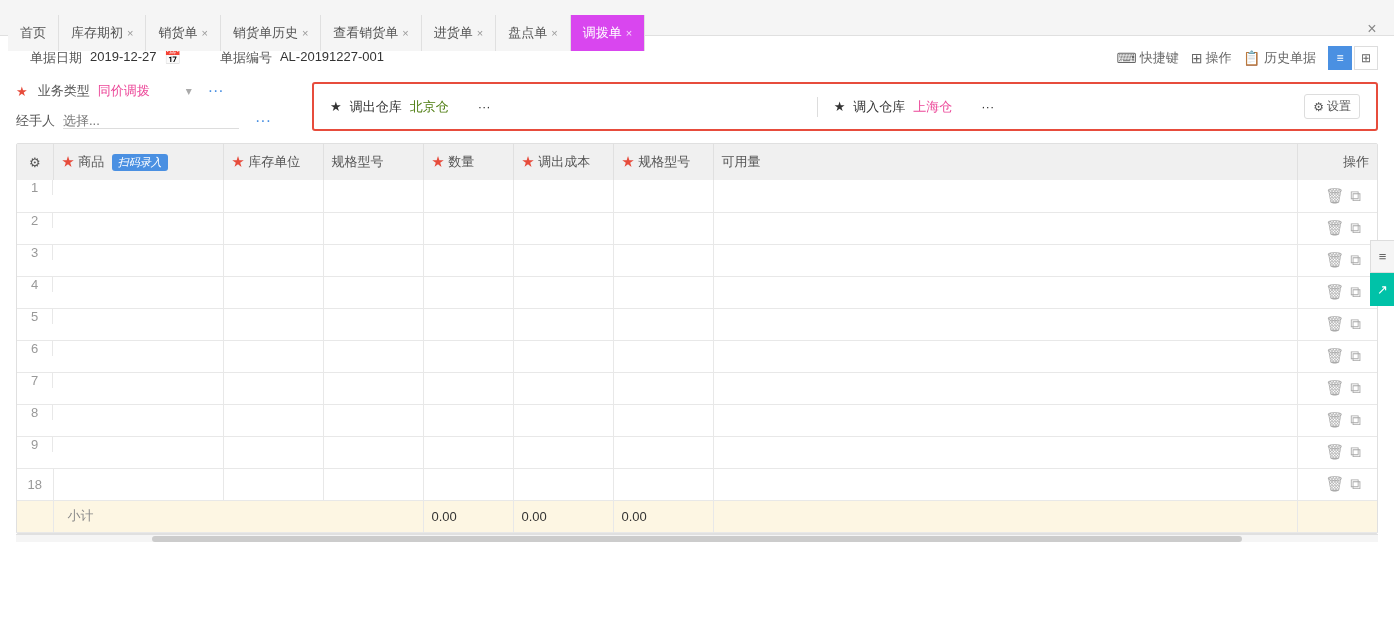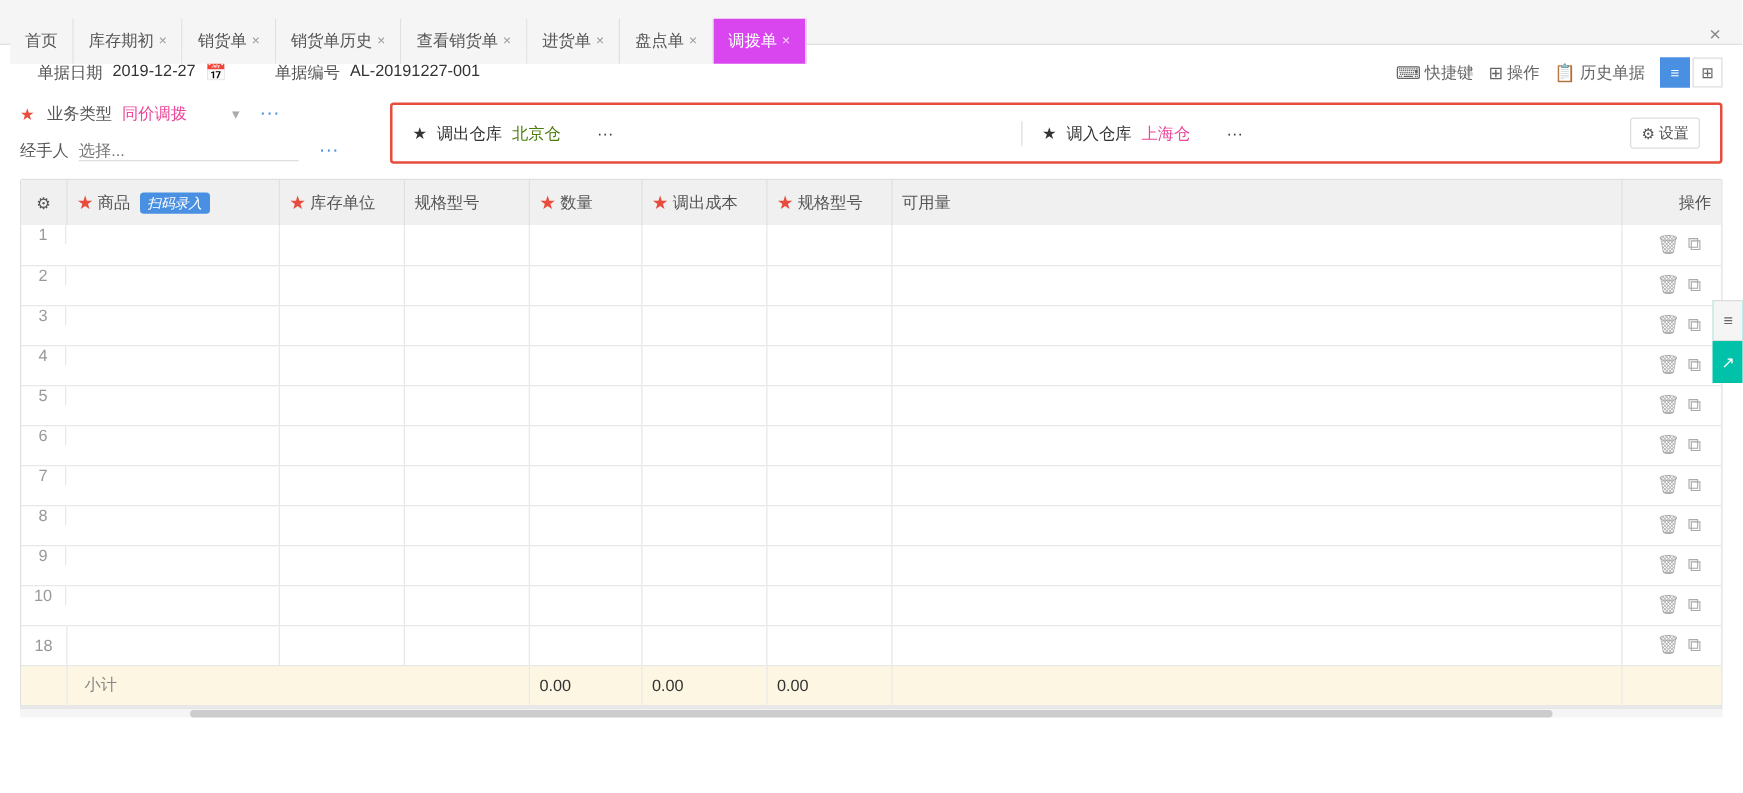--- a/index.html
+++ b/index.html
@@ -524,36 +524,20 @@
     <td>&nbsp;</td>
     <td>
       <div class="ops-cell">
         <span class="op-icon" title="删除">🗑</span>
         <span class="op-icon" title="复制">⧉</span>
       </div>
     </td>
   </tr>
           <tr>
     <td class="row-num gear-cell">9</td>
-    <td>&nbsp;</td>
-    <td>&nbsp;</td>
-    <td>&nbsp;</td>
-    <td>&nbsp;</td>
-    <td>&nbsp;</td>
-    <td>&nbsp;</td>
-    <td>&nbsp;</td>
-    <td>
-      <div class="ops-cell">
-        <span class="op-icon" title="删除">🗑</span>
-        <span class="op-icon" title="复制">⧉</span>
-      </div>
-    </td>
-  </tr>
-          <tr>
-    <td class="row-num gear-cell">10</td>
     <td>&nbsp;</td>
     <td>&nbsp;</td>
     <td>&nbsp;</td>
     <td>&nbsp;</td>
     <td>&nbsp;</td>
     <td>&nbsp;</td>
     <td>&nbsp;</td>
     <td>
       <div class="ops-cell">
         <span class="op-icon" title="删除">🗑</span>

